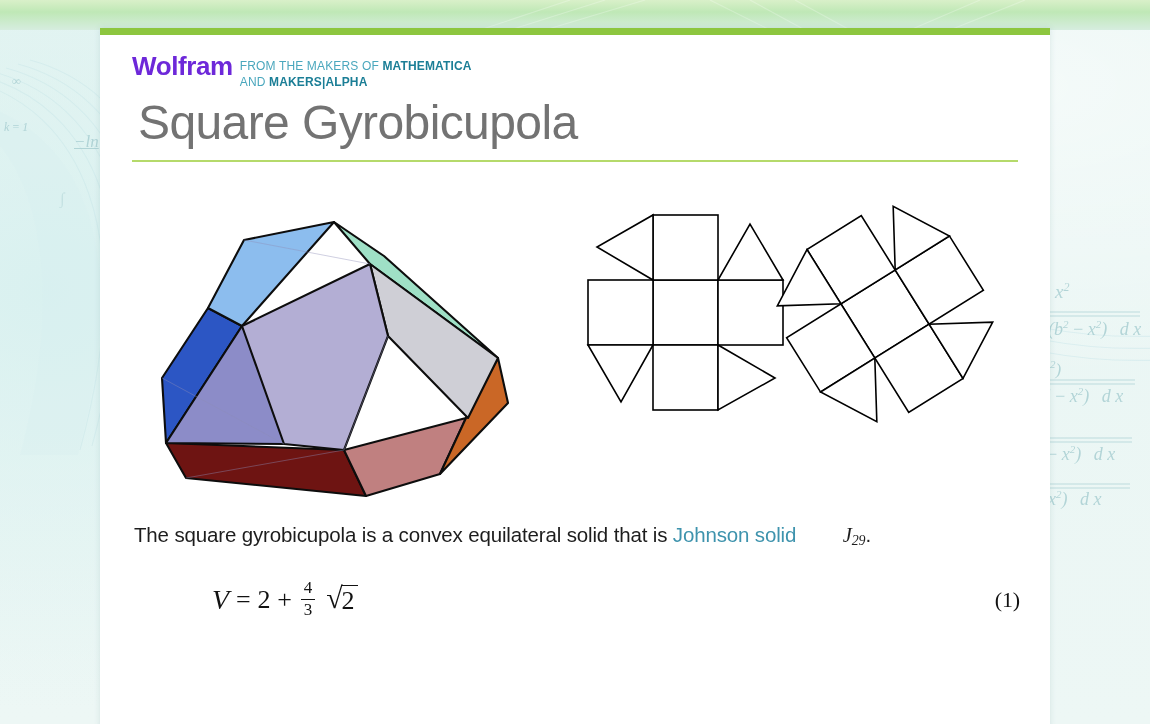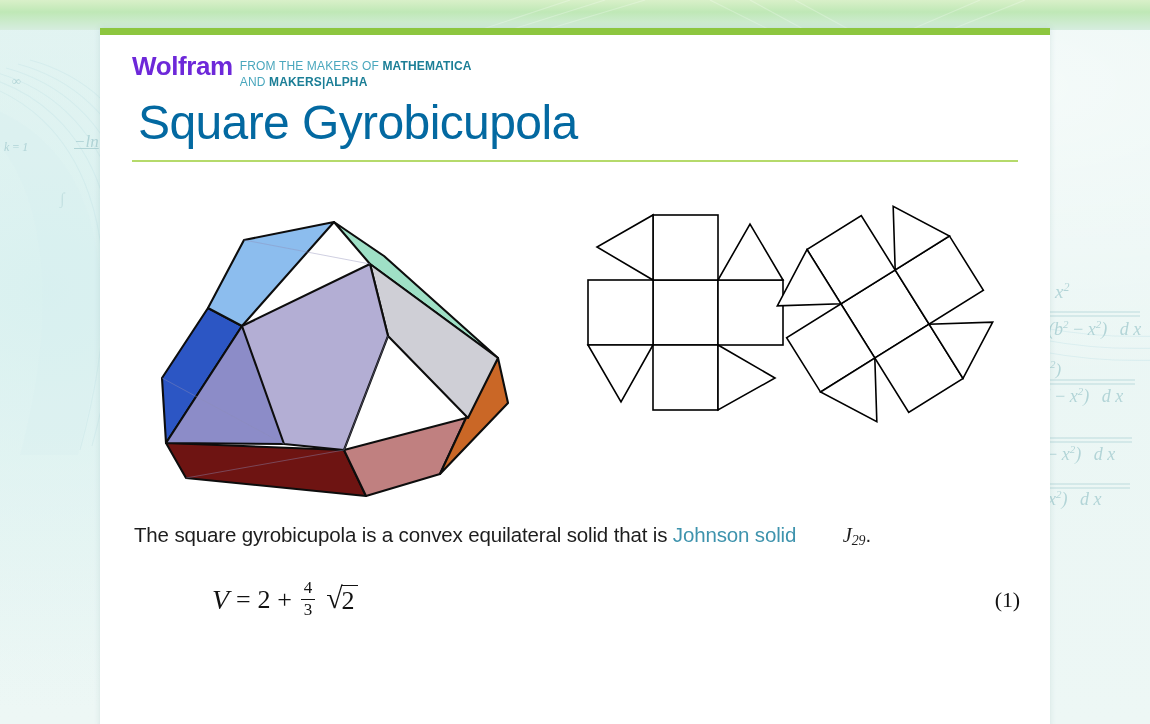--- a/index.html
+++ b/index.html
@@ -97,21 +97,21 @@
     line-height: 1.35;
     letter-spacing: .15px;
     padding-top: 5px;
     font-weight: normal;
   }
   .brand-tag b { color: #1b7e96; }
 
   
   .page-title {
     font-size: 48px;
-    color: #0369a1;
+    color: #737373;
     font-weight: normal;
     line-height: 1.12;
     letter-spacing: -.6px;
     margin-top: 6px;
     padding-left: 8px;
   }
   .title-rule {
     margin: 10px 2px 0 2px;
     height: 2px;
     background: #b5da6b;
@@ -235,21 +235,21 @@
         <path d="M395,30 L495,0"></path>
       <path d="M620,30 L560,0"></path>
         <path d="M655,30 L600,0"></path>
         <path d="M700,30 L645,0"></path>
       <path d="M760,30 L830,0"></path>
         <path d="M800,30 L875,0"></path>
     </g>
   </svg>
 
   <div class="bg-formula" style="left:12px; top:74px; font-size:12px;">∞</div>
-  <div class="bg-formula" style="left:4px; top:140px; font-size:12px;">k = 1</div>
+  <div class="bg-formula" style="left:4px; top:120px; font-size:12px;">k = 1</div>
   <div class="bg-formula" style="left:74px; top:132px; font-size:17px;text-decoration:underline;">−ln</div>
   <div class="bg-formula" style="left:60px; top:190px; font-size:16px; opacity:.45;">∫</div>
 
   <div class="bg-formula" style="left:1055px; top:280px; font-size:19px;">x<span style="font-size:12px; vertical-align:super;">2</span></div>
   <div class="bg-formula" style="left:1048px; top:318px; font-size:18px;font-style:italic;">
     (b<span style="font-size:11px; vertical-align:super;">2</span> − x<span style="font-size:11px; vertical-align:super;">2</span>)
     <span style="margin-left:8px;">d x</span>
   </div>
   <div class="bg-formula" style="left:1050px; top:358px; font-size:17px;">
     <span style="font-size:11px; vertical-align:super;">2</span>)

